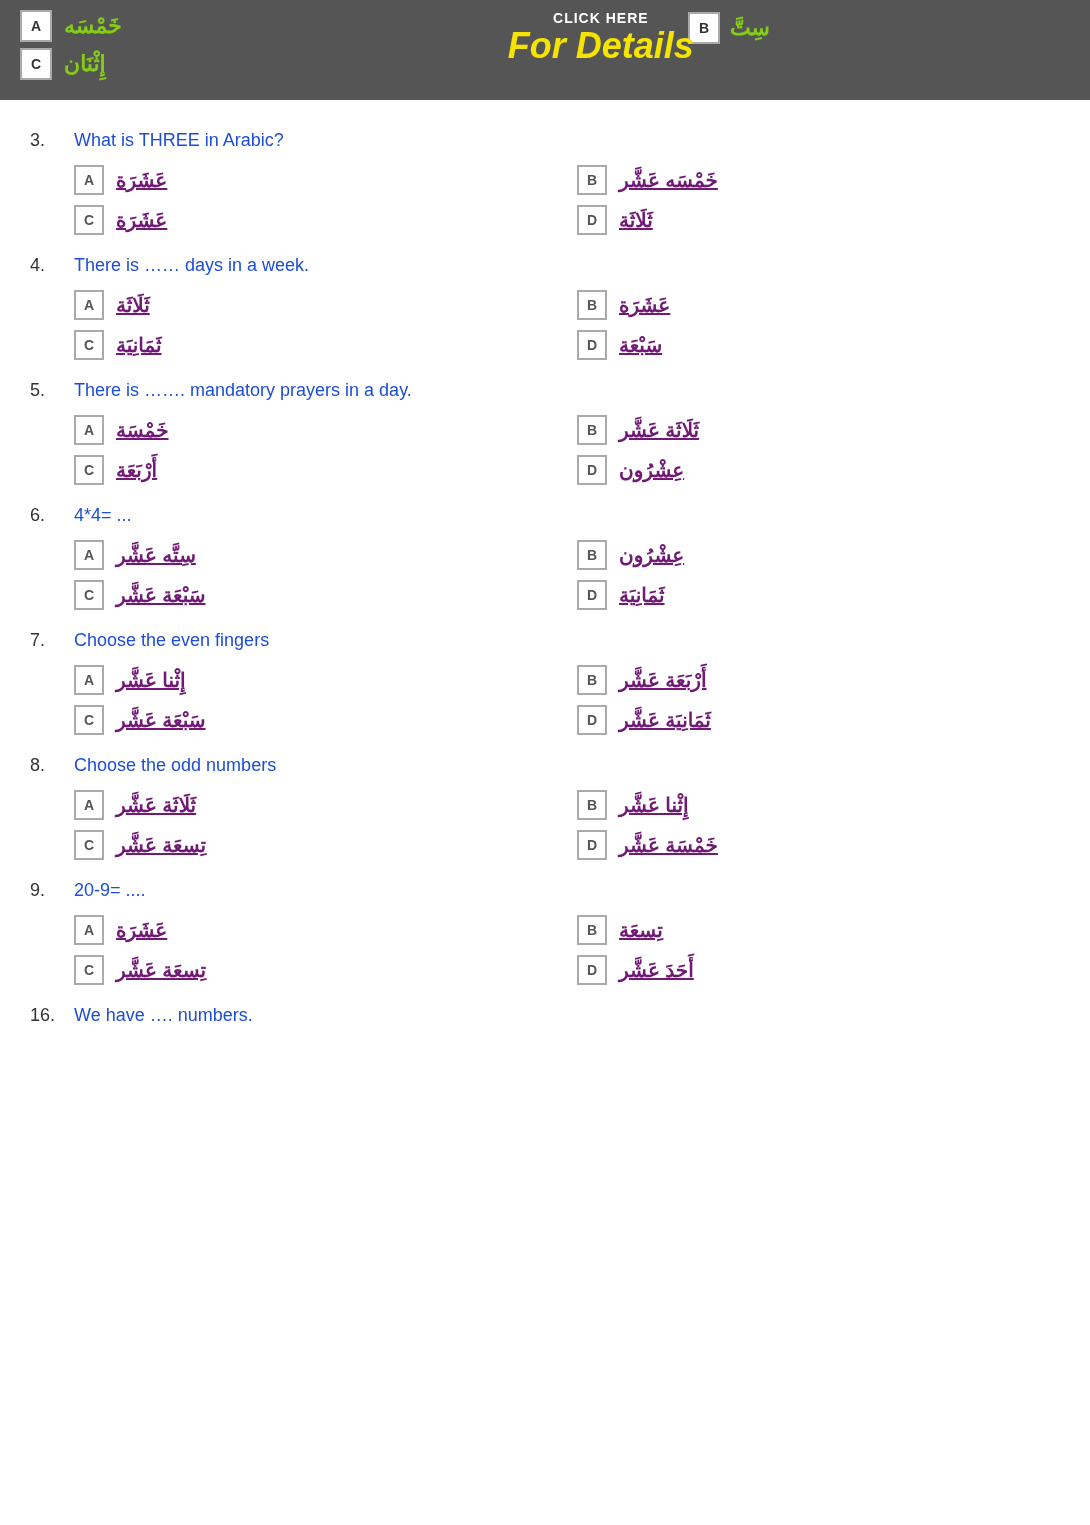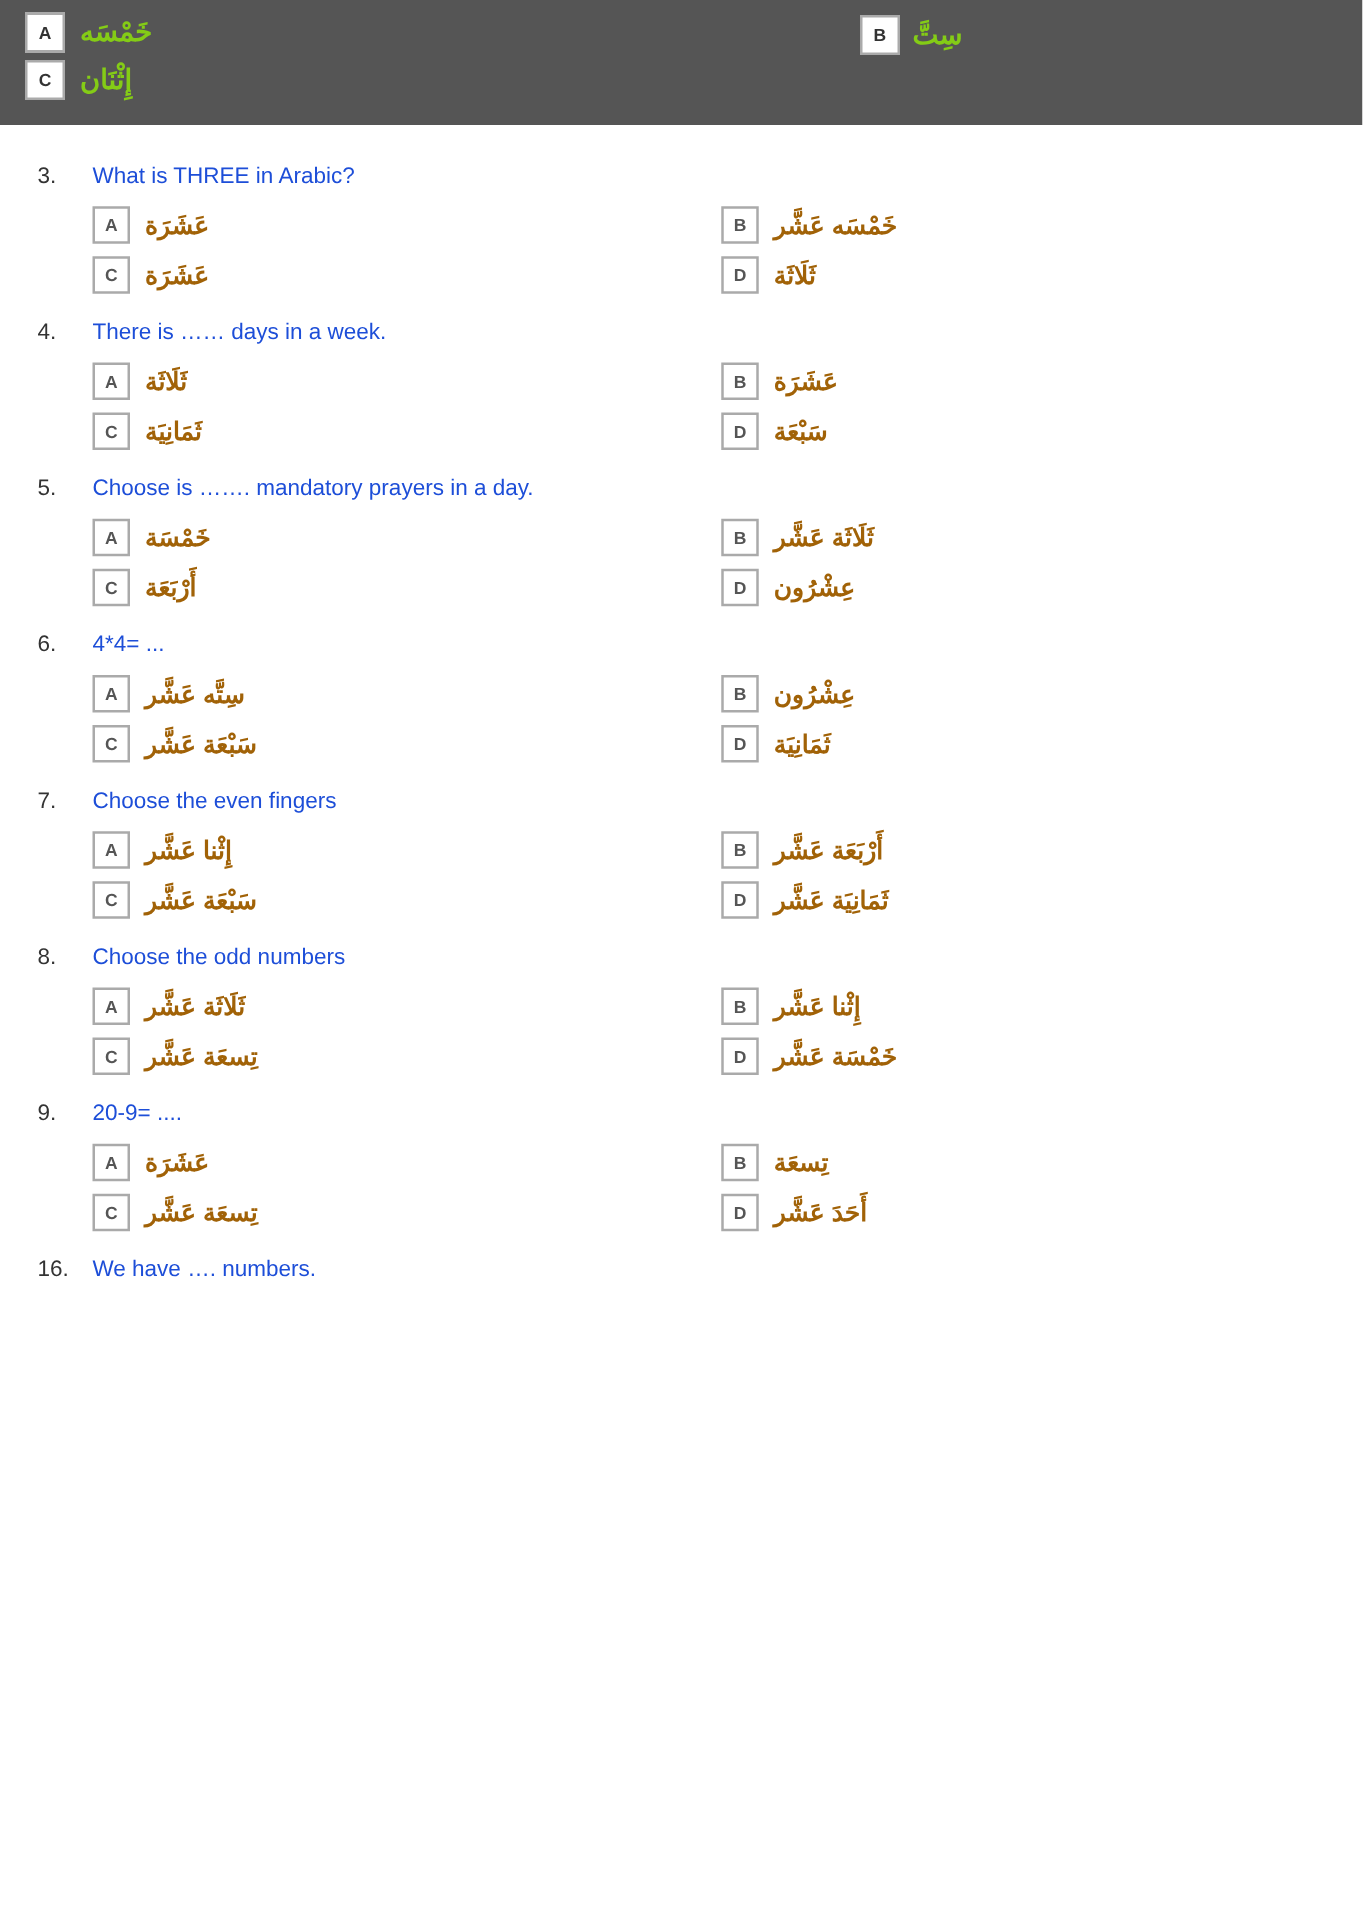--- a/index.html
+++ b/index.html
@@ -125,23 +125,24 @@
       justify-content: center;
       font-size: 14px;
       font-weight: bold;
       color: #555;
       flex-shrink: 0;
     }
 
     .opt-text {
       font-size: 20px;
       font-weight: bold;
-      color: #a16207;
+      color: #701a75;
       direction: rtl;
       font-family: Arial, sans-serif;
+      text-decoration: underline;
     }
   </style>
 </head>
 <body>
 
 <div class="header-bar">
   <div class="header-options">
     <div class="header-option">
       <div class="option-box">A</div>
       <span class="option-text-arabic">خَمْسَه</span>
@@ -150,20 +151,24 @@
       <div class="option-box">C</div>
       <span class="option-text-arabic">إِثْنَان</span>
     </div>
   </div>
 
   <div style="position:absolute; top:12px; right: 320px; display:flex; align-items:center; gap:10px;">
     <div class="option-box">B</div>
     <span class="option-text-arabic">سِتَّ</span>
   </div>
 
+  <div class="click-here-banner">
+    <div class="click-here-top">CLICK HERE</div>
+    <div class="click-here-bottom">For Details</div>
+  </div>
 </div>
 
 <div class="content">
 
   <div class="question-block">
     <div class="question-header">
       <span class="question-number">3.</span>
       <span class="question-text">What is THREE in Arabic?</span>
     </div>
     <div class="options-grid">
@@ -207,21 +212,21 @@
       <div class="option-row">
         <div class="opt-letter-box">D</div>
         <span class="opt-text">سَبْعَة</span>
       </div>
     </div>
   </div>
 
   <div class="question-block">
     <div class="question-header">
       <span class="question-number">5.</span>
-      <span class="question-text">Choose is ……. mandatory prayers in a day.</span>
+      <span class="question-text">There is ……. mandatory prayers in a day.</span>
     </div>
     <div class="options-grid">
       <div class="option-row">
         <div class="opt-letter-box">A</div>
         <span class="opt-text">خَمْسَة</span>
       </div>
       <div class="option-row">
         <div class="opt-letter-box">B</div>
         <span class="opt-text">ثَلَاثَة عَشَّر</span>
       </div>

